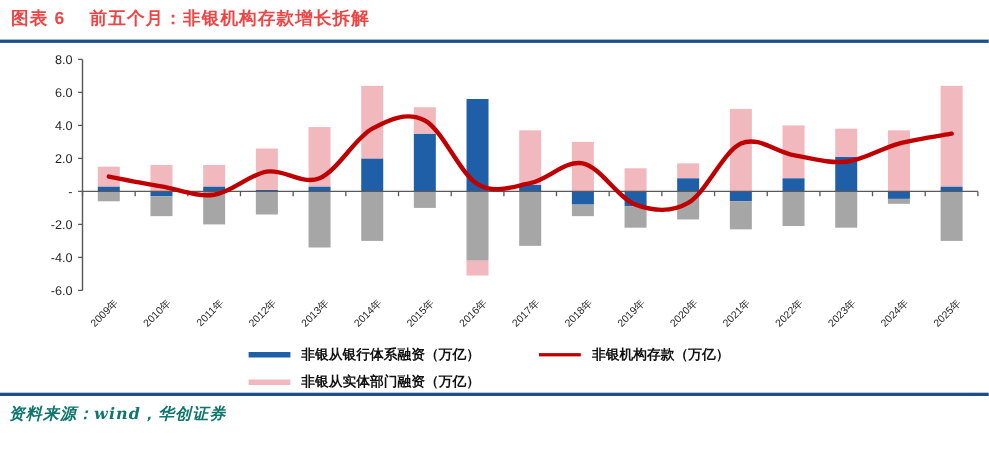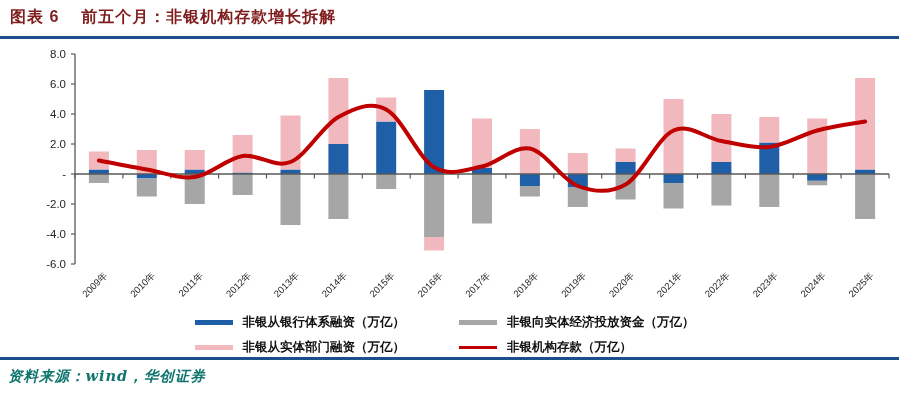--- a/index.html
+++ b/index.html
@@ -1,19 +1,19 @@
 <!DOCTYPE html>
 <html><head>
 <meta charset="utf-8">
 <style>
   html,body{margin:0;padding:0;background:#ffffff;}
   body{font-family:"Liberation Sans","DejaVu Sans",sans-serif;}
   #figure{position:relative;width:899px;height:418px;background:#ffffff;overflow:hidden;}
   .title-row{position:absolute;top:7px;left:10px;white-space:nowrap;
-    color:#7f1d1d;font-size:16px;font-weight:bold;letter-spacing:1px;}
+    color:#ef4444;font-size:16px;font-weight:bold;letter-spacing:1px;}
   .title-row .gap{display:inline-block;width:22px;}
   .rule{position:absolute;left:0;width:899px;height:2.5px;background:#1B4F8C;}
   #rule-top{top:36px;}
   #rule-bottom{top:357px;}
   #chart-svg{position:absolute;top:45px;left:0;}
   #legend{position:absolute;top:314px;left:0;width:889px;display:flex;justify-content:center;}
   #legend .grid{display:grid;grid-template-columns:auto auto;column-gap:54px;row-gap:8px;}
   .legend-item{display:flex;align-items:center;font-size:12.5px;font-weight:bold;color:#111111;white-space:nowrap;}
   .legend-item .marker{display:inline-block;width:38px;margin-right:10px;flex:0 0 38px;}
   .footer{position:absolute;top:367px;left:8px;color:#0f766e;
@@ -138,29 +138,25 @@
       <text transform="translate(874.1,231) rotate(-45)" text-anchor="end" font-size="9.5" fill="#262626">2025年</text>
     </svg>
 
   <div id="legend">
     <div class="grid">
       <div class="legend-item">
         <span class="marker" style="background: rgb(31, 95, 168); height: 5.5px;"></span>
         <span>非银从银行体系融资（万亿）</span>
       </div>
       <div class="legend-item">
-        <span class="marker" style="background: rgb(166, 166, 166); height: 5.5px;"></span>
-        <span>非银向实体经济投放资金（万亿）</span>
+        <span class="marker" style="background: rgb(192, 0, 0); height: 3.5px;"></span>
+        <span>非银机构存款（万亿）</span>
       </div>
       <div class="legend-item">
         <span class="marker" style="background: rgb(241, 184, 189); height: 5.5px;"></span>
         <span>非银从实体部门融资（万亿）</span>
-      </div>
-      <div class="legend-item">
-        <span class="marker" style="background: rgb(192, 0, 0); height: 3.5px;"></span>
-        <span>非银机构存款（万亿）</span>
       </div>
     </div>
   </div>
 
   <div class="rule" id="rule-bottom"></div>
   <div class="footer">资料来源：wind，华创证券</div>
 </div>
 
 </body></html>

